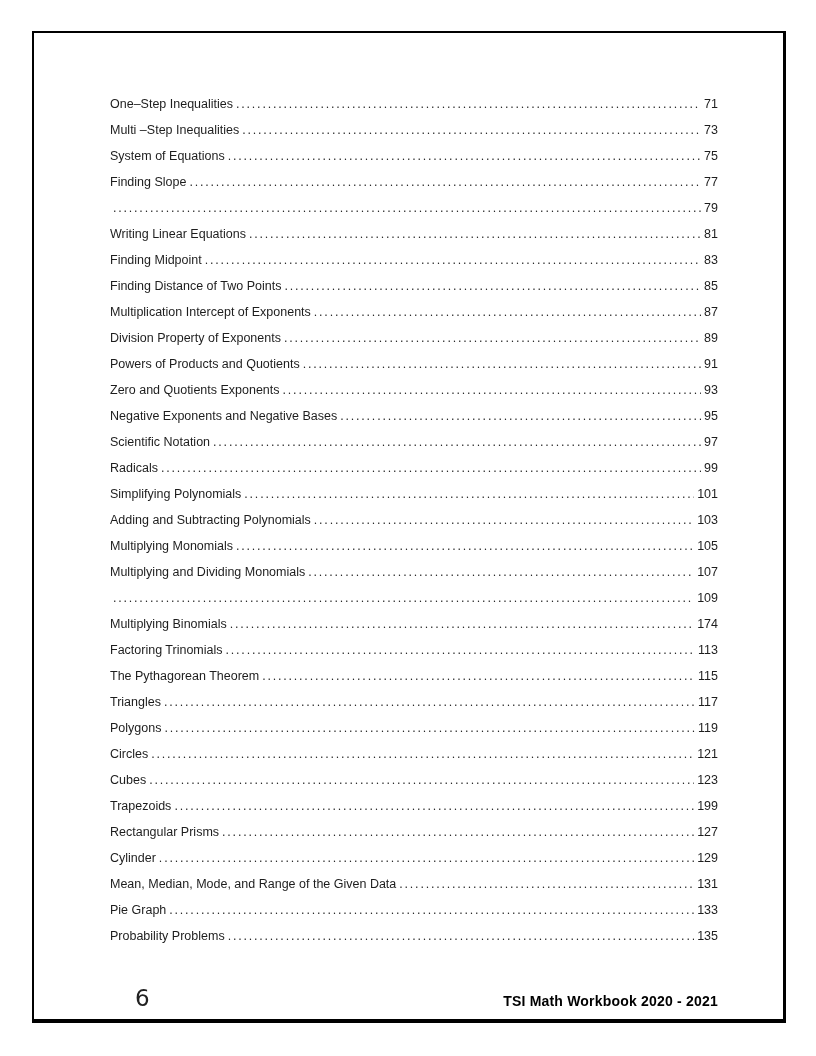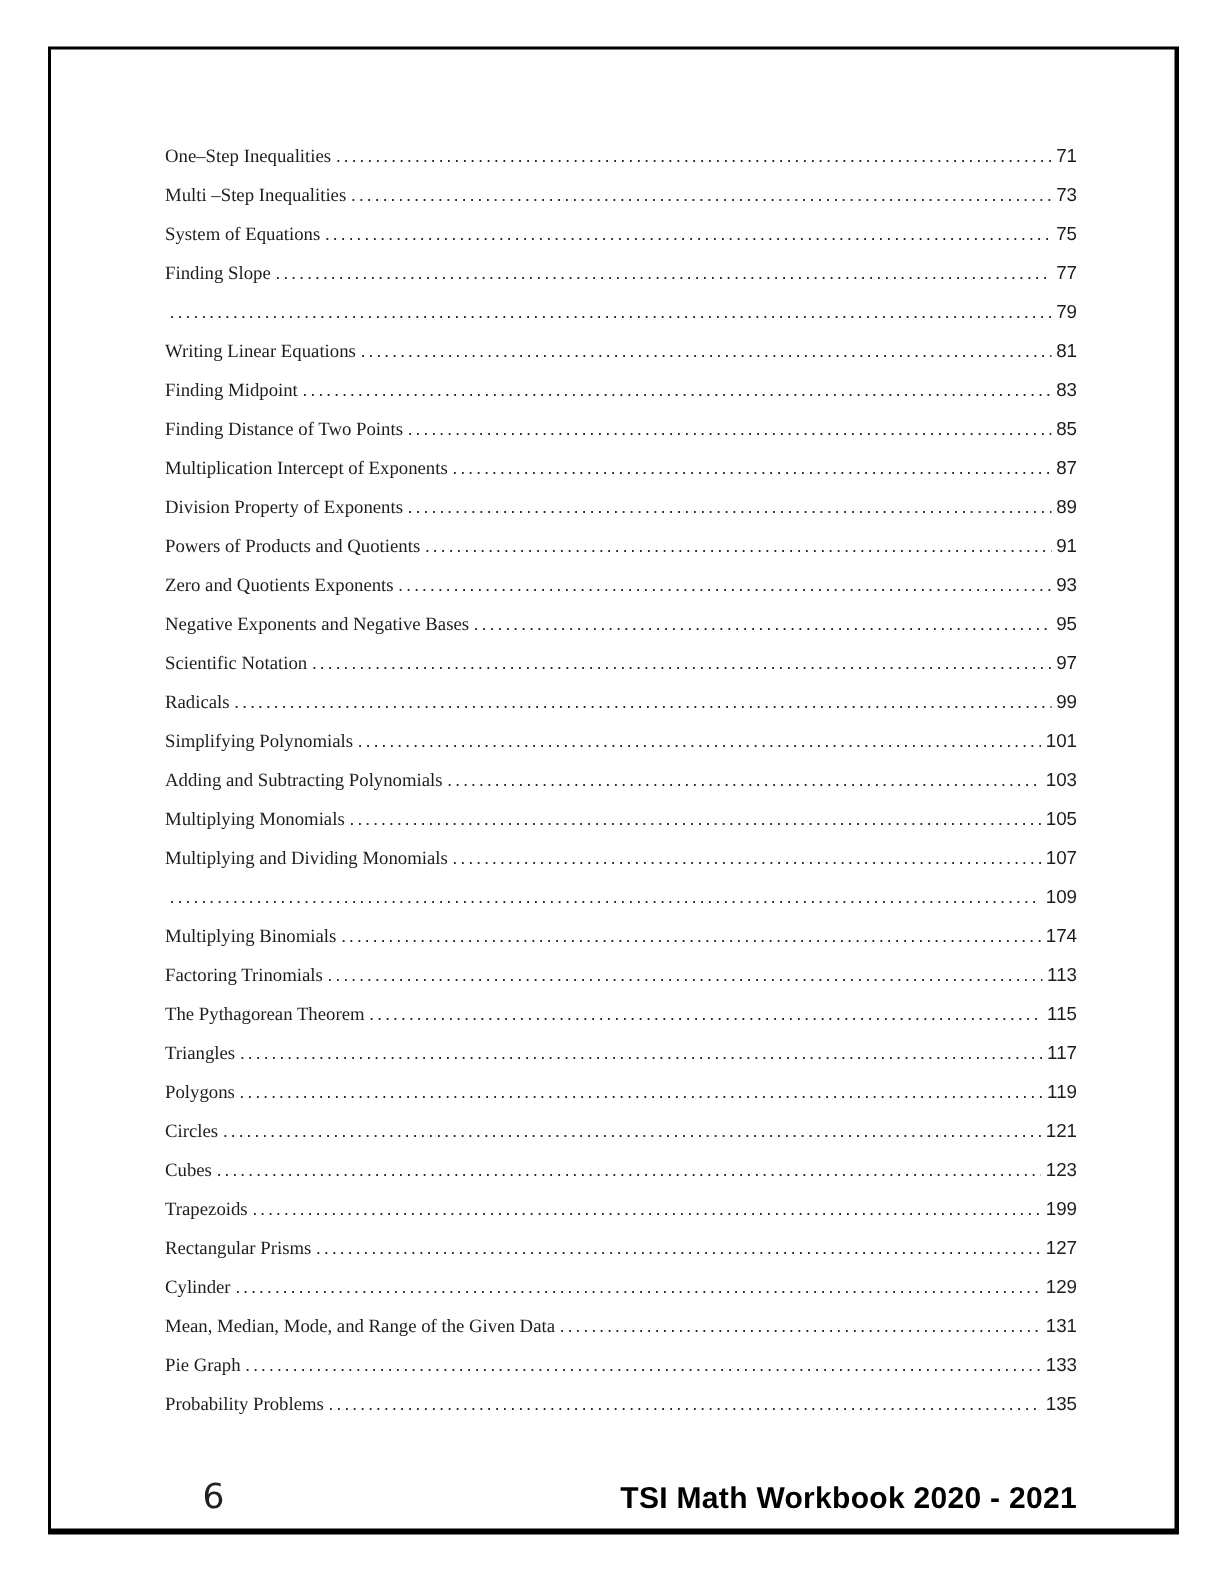--- a/index.html
+++ b/index.html
@@ -38,21 +38,20 @@
     display: flex;
     align-items: baseline;
     height: 26px;
     line-height: 26px;
     font-size: 12.5px;
     color: #1d1d1d;
     white-space: nowrap;
   }
   .toc-title {
     flex: 0 0 auto;
-    font-family: Liberation Serif, serif;
   }
   .toc-dots {
     flex: 1 1 auto;
     overflow: hidden;
     letter-spacing: 1.8px;
     padding: 0 2px 0 3px;
     color: #2a2a2a;
   }
   .toc-page {
     flex: 0 0 auto;
@@ -70,21 +69,21 @@
     line-height: 34px;
   }
   .footer-pagenum {
     font-size: 23px;
     font-weight: 400;
     color: #222222;
     margin-left: 25px;
     font-family: "DejaVu Sans", "Liberation Sans", sans-serif;
   }
   .footer-title {
-    font-size: 20px;
+    font-size: 14px;
     font-weight: 700;
     color: #000000;
     letter-spacing: 0.2px;
   }
 </style>
 </head>
 <body>
 
 <div class="canvas">
   <div class="page">

